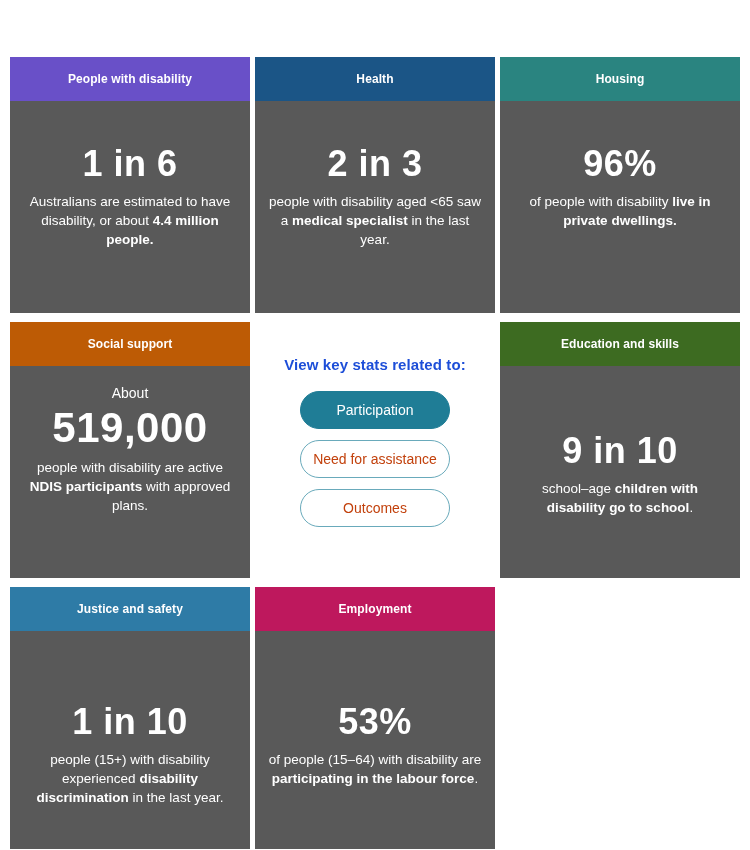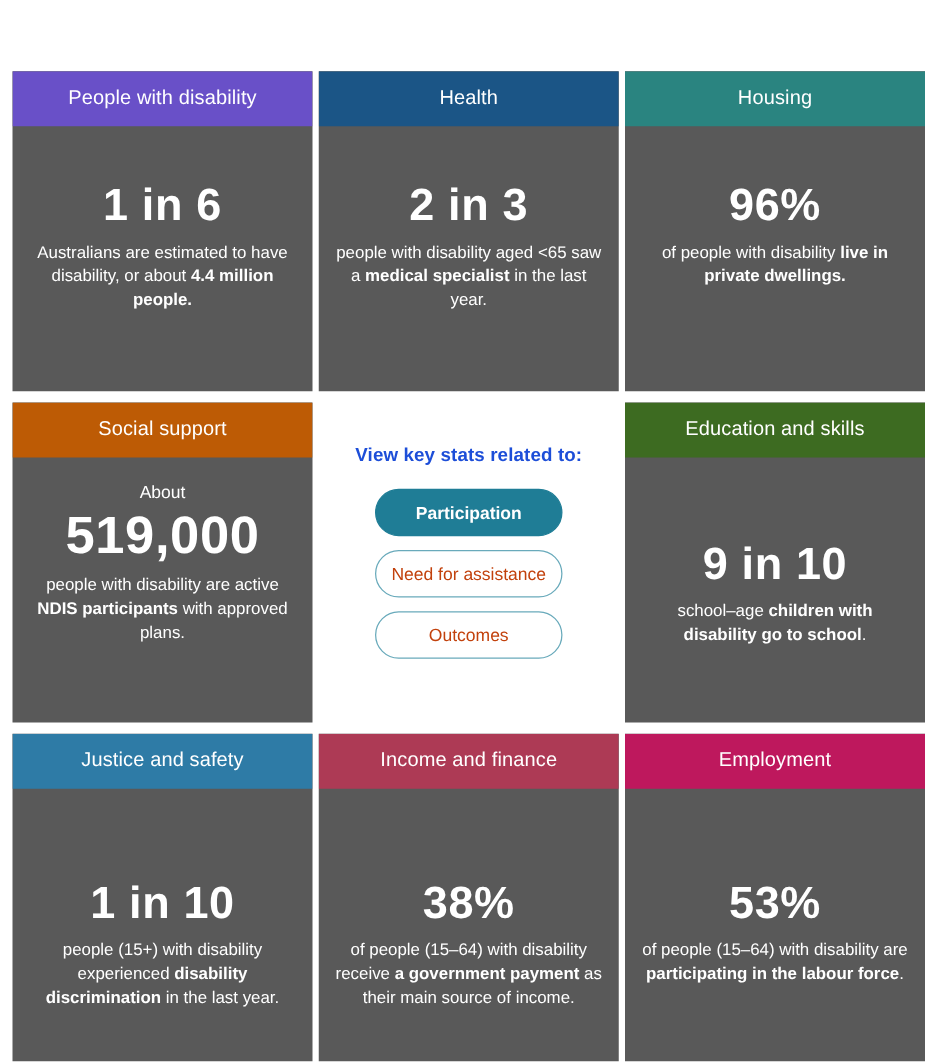--- a/index.html
+++ b/index.html
@@ -55,22 +55,22 @@
     box-sizing: border-box;
   }
 
   .card-header {
     height: 44px;
     flex: 0 0 44px;
     display: flex;
     align-items: center;
     justify-content: center;
     color: #ffffff;
-    font-size: 16px;
-    font-weight: normal;
+    font-size: 12px;
+    font-weight: bold;
     letter-spacing: 0.1px;
   }
 
   .card-body {
     flex: 1 1 auto;
     display: flex;
     flex-direction: column;
     align-items: center;
     padding: 0 13px;
     box-sizing: border-box;
@@ -180,46 +180,39 @@
       <div class="card" style="background: rgb(89, 89, 89);">
         <div class="card-header" style="background: rgb(189, 91, 5);">Social support</div>
         <div class="card-body pad-top-18">
           <div class="stat-small-pre">About</div>
           <div class="stat-big xl">519,000</div>
           <div class="stat-text"><span>people with disability are active </span><b>NDIS participants</b><span> with approved plans.</span></div>
         </div>
       </div>
       <div class="card promo">
         <div class="promo-title">View key stats related to:</div>
-        <div class="pill filled" style="background: rgb(31, 125, 150); border-color: rgb(31, 125, 150); font-weight: bold;">Participation</div>
+        <div class="pill filled" style="background: rgb(31, 125, 150); border-color: rgb(31, 125, 150);">Participation</div>
         <div class="pill outline">Need for assistance</div>
         <div class="pill outline">Outcomes</div>
       </div>
       <div class="card" style="background: rgb(89, 89, 89);">
         <div class="card-header" style="background: rgb(61, 107, 33);">Education and skills</div>
         <div class="card-body pad-top-62">
           <div class="stat-big">9 in 10</div>
           <div class="stat-text"><span>school–age </span><b>children with disability go to school</b><span>.</span></div>
         </div>
       </div>
       <div class="card" style="background: rgb(89, 89, 89);">
         <div class="card-header" style="background: rgb(46, 123, 166);">Justice and safety</div>
         <div class="card-body pad-top-68">
           <div class="stat-big">1 in 10</div>
           <div class="stat-text"><span>people (15+) with disability experienced </span><b>disability discrimination</b><span> in the last year.</span></div>
         </div>
       </div>
       <div class="card" style="background: rgb(89, 89, 89);">
-        <div class="card-header" style="background: rgb(173, 58, 85);">Income and finance</div>
-        <div class="card-body pad-top-68">
-          <div class="stat-big">38%</div>
-          <div class="stat-text"><span>of people (15–64) with disability receive </span><b>a government payment</b><span> as their main source of income.</span></div>
-        </div>
-      </div>
-      <div class="card" style="background: rgb(89, 89, 89);">
         <div class="card-header" style="background: #be185d;">Employment</div>
         <div class="card-body pad-top-68">
           <div class="stat-big">53%</div>
           <div class="stat-text"><span>of people (15–64) with disability are </span><b>participating in the labour force</b><span>.</span></div>
         </div>
       </div>
     </div>
 
 </div>
 

